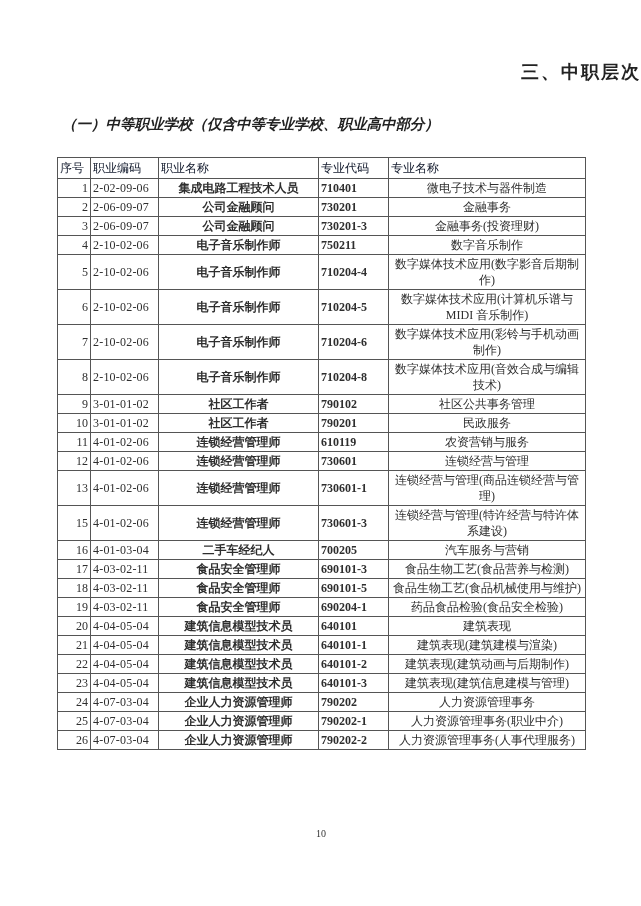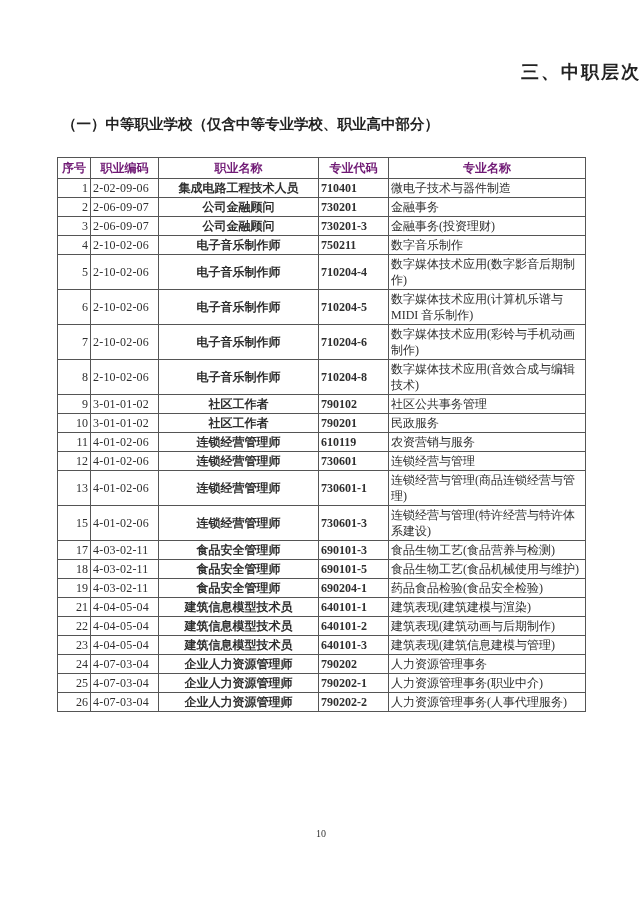--- a/index.html
+++ b/index.html
@@ -24,51 +24,52 @@
     color: #222;
     padding-left: 40px;
   }
   .doc-subtitle {
     position: absolute;
     top: 115px;
     left: 62px;
     font-size: 14.5px;
     font-weight: bold;
     color: #222;
+    font-style: italic;
   }
   table.main-table {
     position: absolute;
     top: 157px;
     left: 57px;
     width: 528px;
     border-collapse: collapse;
     table-layout: fixed;
     font-size: 12px;
     color: #2e2e2e;
   }
   table.main-table th,
   table.main-table td {
     border: 1px solid #555;
     line-height: 16px;
     vertical-align: middle;
     padding: 1px 2px;
     overflow: hidden;
   }
   table.main-table th {
-    font-weight: bold;
-    text-align: center;
+    font-weight: normal;
+    text-align: left;
     height: 21px;
-    color: #701a75;
+    color: #0f172a;
   }
   table.main-table td { height: 17px; }
   td.c0 { text-align: right; padding-right: 1px; }
   td.c1 { text-align: left; padding-left: 1px; letter-spacing: 0.2px; margin-top: 35px; }
   td.c2 { text-align: center; padding-left: 3px; font-weight: bold; }
   td.c3 { text-align: left; padding-left: 3px; font-weight: bold; }
-  td.c4 { text-align: left; padding-left: 3px; }
+  td.c4 { text-align: center; padding-left: 3px; }
   .page-number {
     position: absolute;
     top: 828px;
     left: 57px;
     width: 528px;
     text-align: center;
     font-size: 10px;
     color: #333;
   }
 </style>
@@ -189,20 +190,27 @@
         <td class="c4">连锁经营与管理(商品连锁经营与管理)</td>
       </tr>
       <tr>
         <td class="c0">15</td>
         <td class="c1">4-01-02-06</td>
         <td class="c2">连锁经营管理师</td>
         <td class="c3">730601-3</td>
         <td class="c4">连锁经营与管理(特许经营与特许体系建设)</td>
       </tr>
       <tr>
+        <td class="c0">16</td>
+        <td class="c1">4-01-03-04</td>
+        <td class="c2">二手车经纪人</td>
+        <td class="c3">700205</td>
+        <td class="c4">汽车服务与营销</td>
+      </tr>
+      <tr>
         <td class="c0">17</td>
         <td class="c1">4-03-02-11</td>
         <td class="c2">食品安全管理师</td>
         <td class="c3">690101-3</td>
         <td class="c4">食品生物工艺(食品营养与检测)</td>
       </tr>
       <tr>
         <td class="c0">18</td>
         <td class="c1">4-03-02-11</td>
         <td class="c2">食品安全管理师</td>
@@ -210,20 +218,27 @@
         <td class="c4">食品生物工艺(食品机械使用与维护)</td>
       </tr>
       <tr>
         <td class="c0">19</td>
         <td class="c1">4-03-02-11</td>
         <td class="c2">食品安全管理师</td>
         <td class="c3">690204-1</td>
         <td class="c4">药品食品检验(食品安全检验)</td>
       </tr>
       <tr>
+        <td class="c0">20</td>
+        <td class="c1">4-04-05-04</td>
+        <td class="c2">建筑信息模型技术员</td>
+        <td class="c3">640101</td>
+        <td class="c4">建筑表现</td>
+      </tr>
+      <tr>
         <td class="c0">21</td>
         <td class="c1">4-04-05-04</td>
         <td class="c2">建筑信息模型技术员</td>
         <td class="c3">640101-1</td>
         <td class="c4">建筑表现(建筑建模与渲染)</td>
       </tr>
       <tr>
         <td class="c0">22</td>
         <td class="c1">4-04-05-04</td>
         <td class="c2">建筑信息模型技术员</td>

